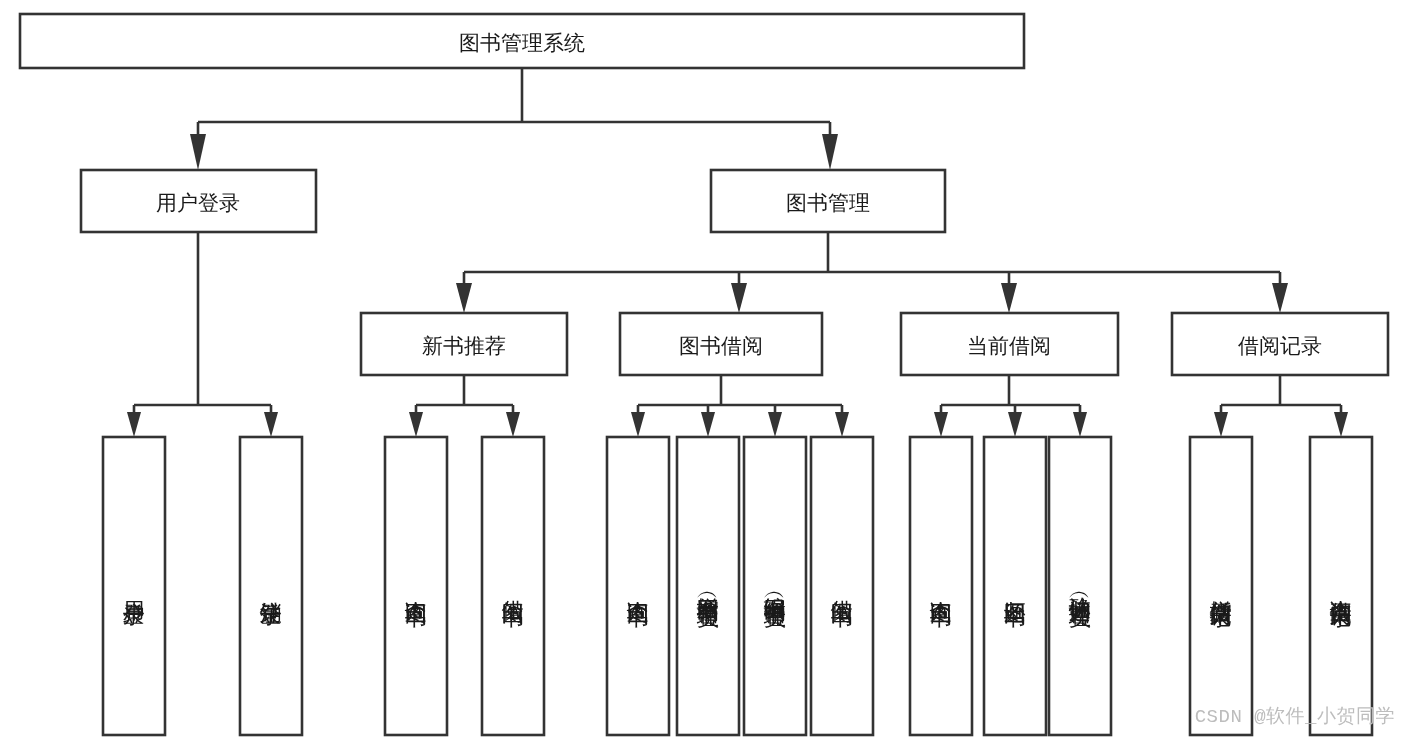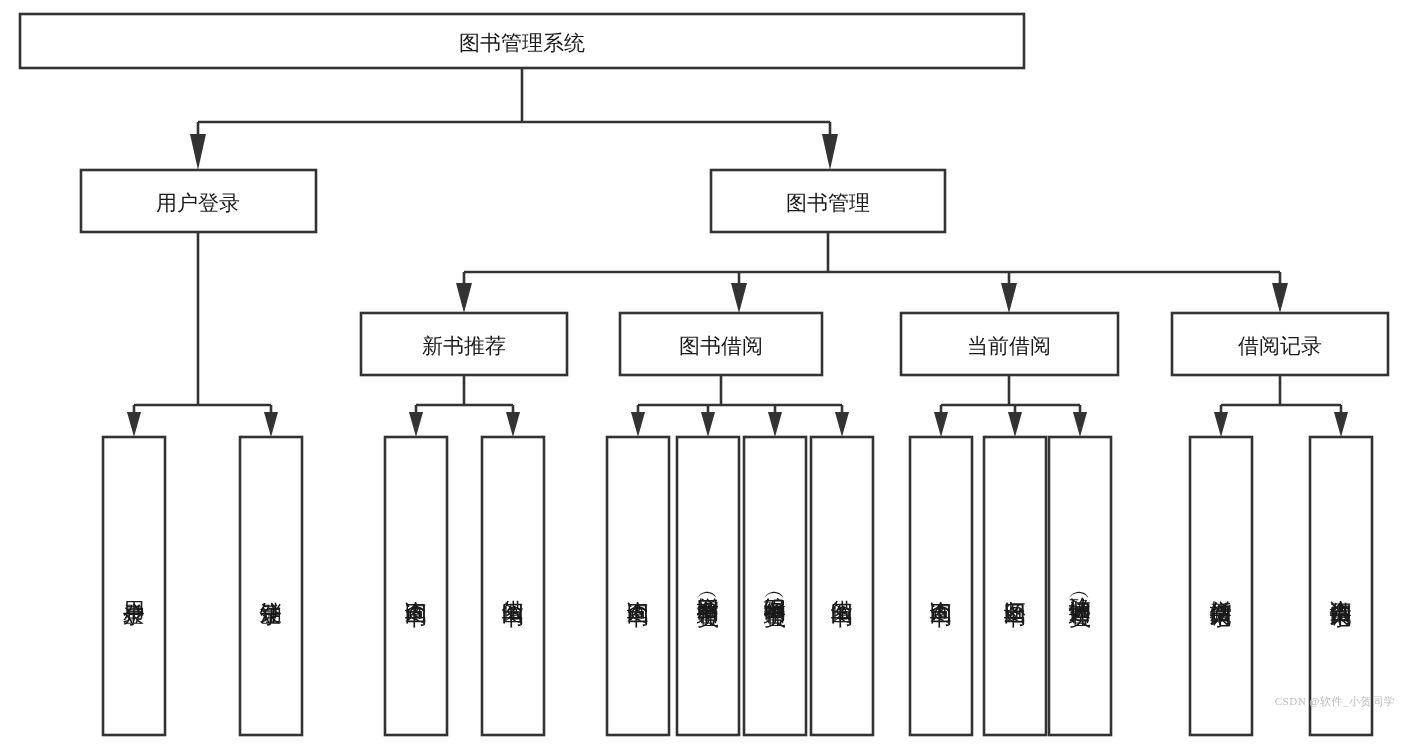--- a/index.html
+++ b/index.html
@@ -60,23 +60,23 @@
     letter-spacing: 1.5px;
     display: flex;
     align-items: center;
     justify-content: center;
     white-space: nowrap;
     pointer-events: none;
   }
   .watermark {
     position: absolute;
     right: 10px;
-    bottom: 24px;
-    font-family: Liberation Serif, serif;
-    font-size: 11px;
+    bottom: 4px;
+    font-family: Liberation Mono, monospace;
+    font-size: 19px;
     color: #bdbdbd;
     letter-spacing: 0.5px;
     white-space: nowrap;
   }
 </style>
 </head>
 <body>
 
 <div id="diagram-root">
 

